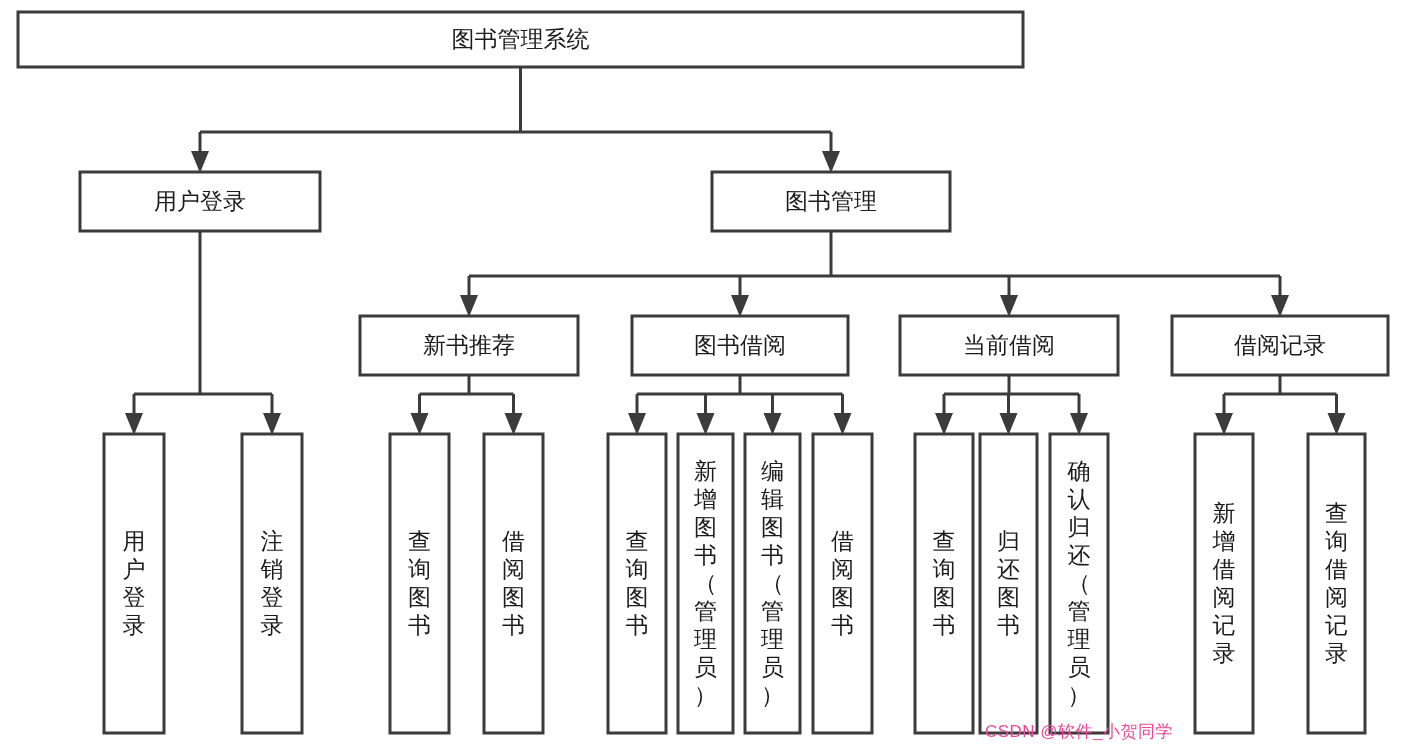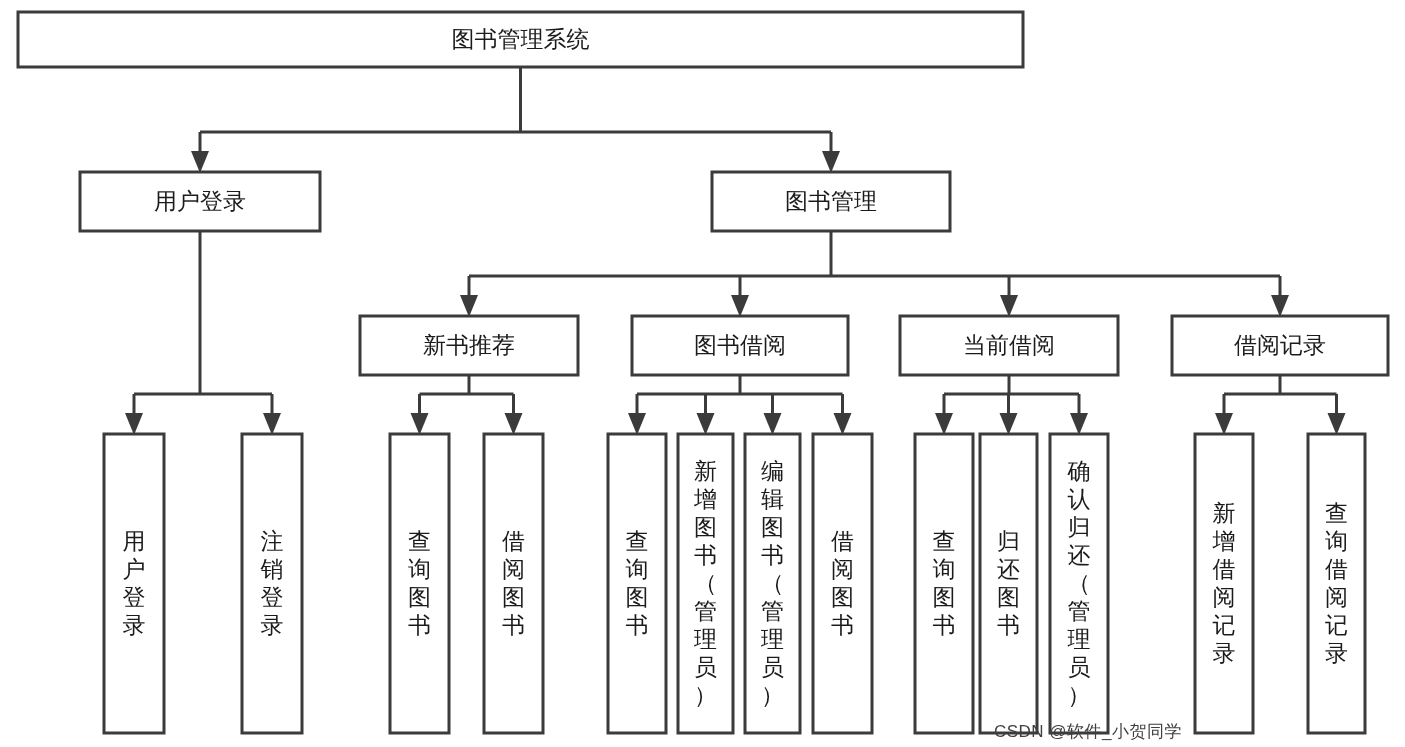--- a/index.html
+++ b/index.html
@@ -50,25 +50,25 @@
     dominant-baseline: middle;
   }
   .node-label-v {
     font-family: "Liberation Sans", "DejaVu Sans", sans-serif;
     font-size: 23px;
     fill: #1b1b1b;
     text-anchor: middle;
   }
   .watermark {
     position: absolute;
-    right: 1px;
+    right: 10px;
     bottom: 4px;
     font-family: "Liberation Sans", "DejaVu Sans", sans-serif;
     font-size: 17px;
-    color: #404040;
+    color: #ec4899;
     letter-spacing: 0.5px;
     white-space: nowrap;
     user-select: none;
   }
 </style>
 </head>
 <body>
 
 <div id="diagram-root">
   <svg class="diagram-canvas" id="diagram-svg" viewBox="0 0 1405 747" xmlns="http://www.w3.org/2000/svg">

